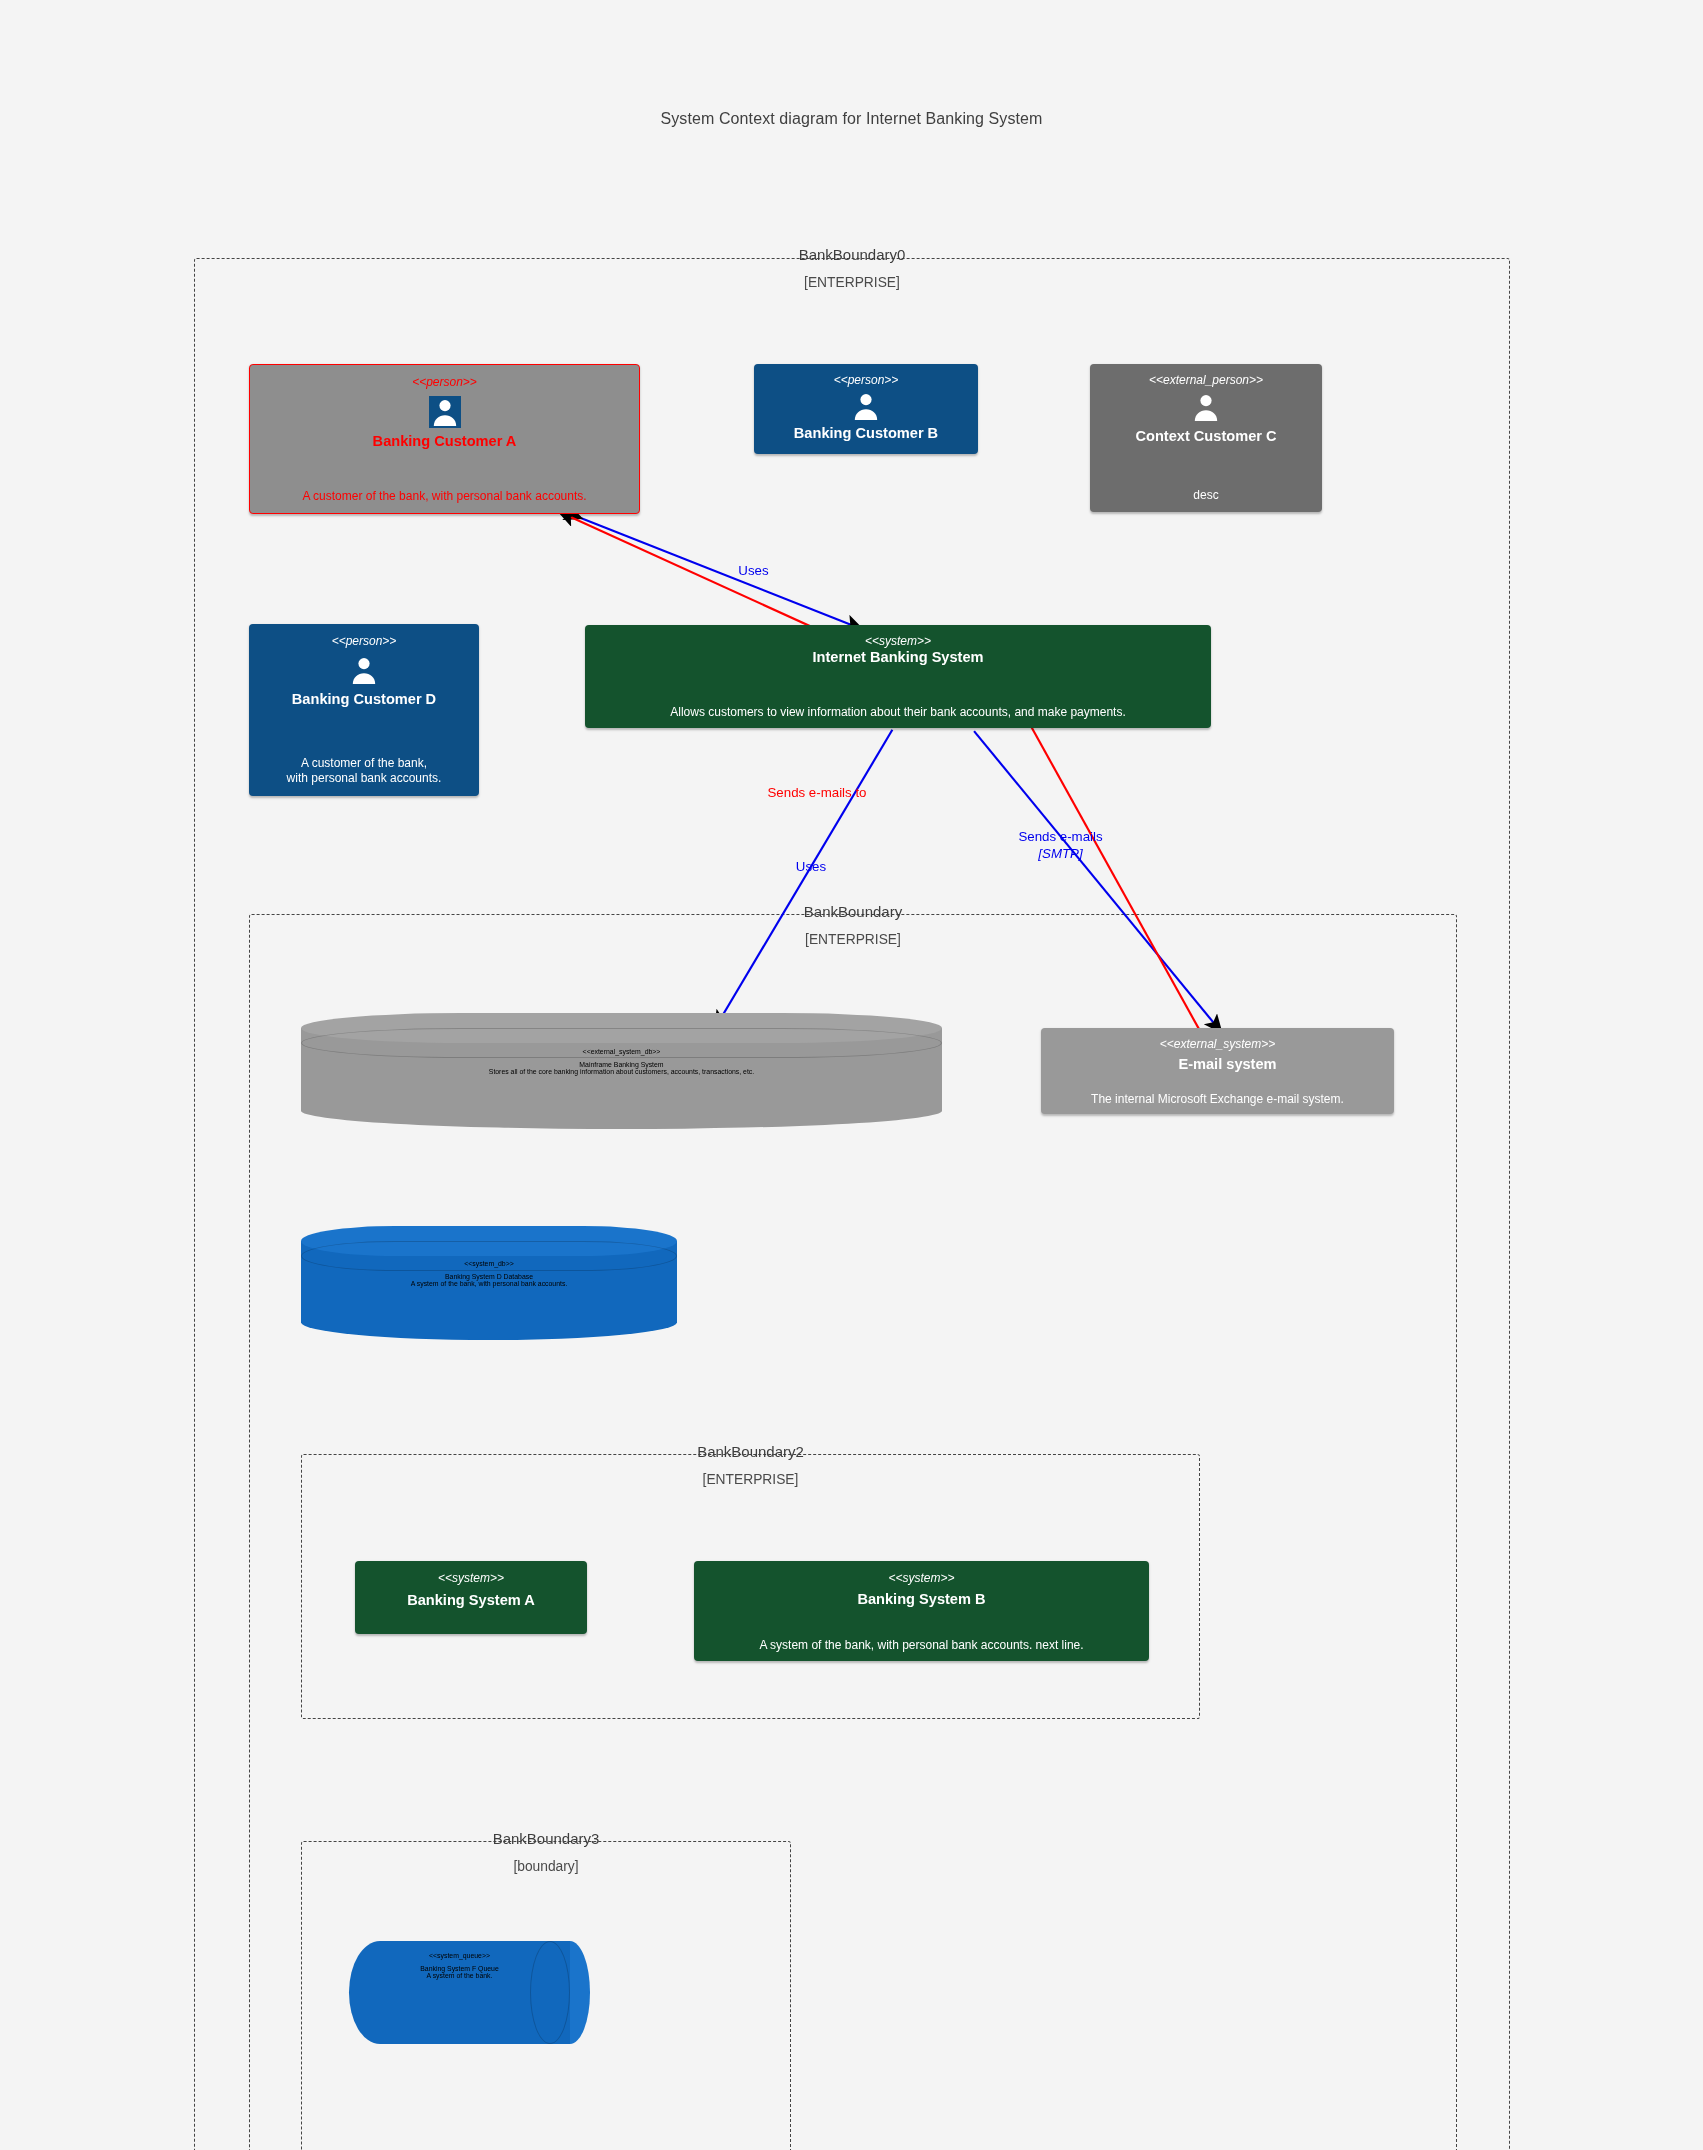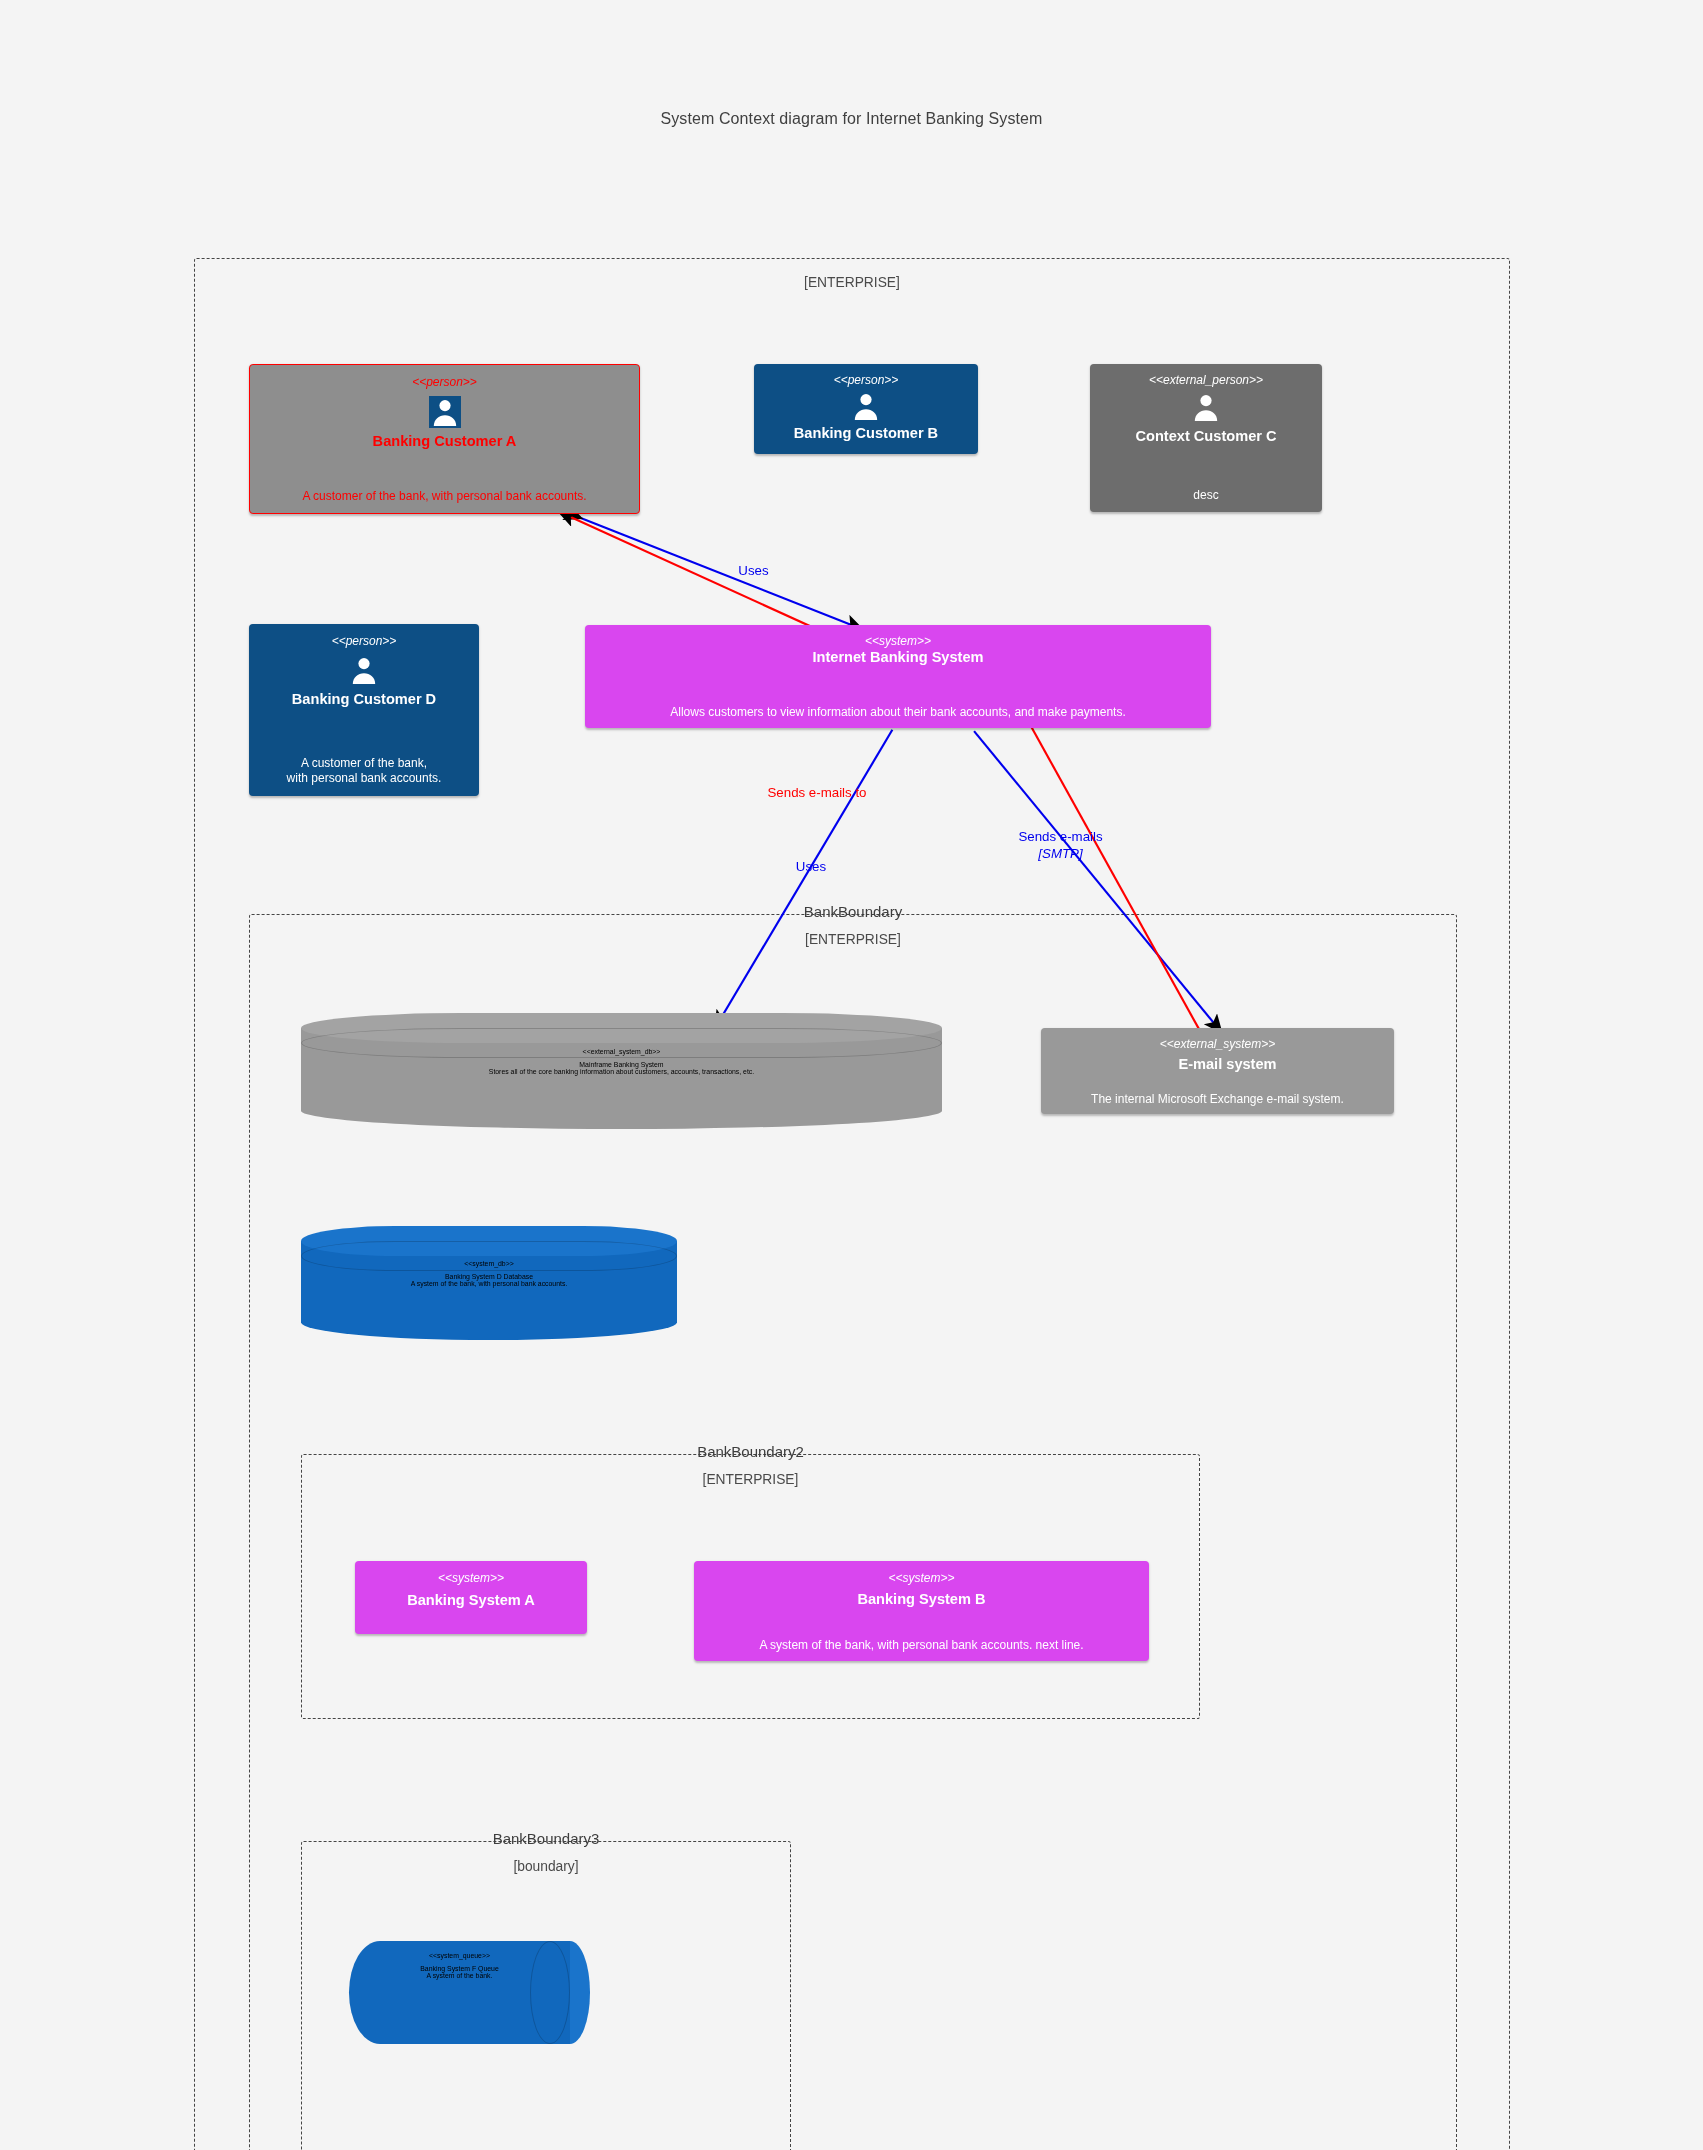--- a/index.html
+++ b/index.html
@@ -93,21 +93,21 @@
   }
   .node .desc {
     font-size: 12px;
     line-height: 1.22;
   }
   .node .spacer { flex: 1 1 auto; }
 
   
   .theme-person      { background:#0d4f85; color:#ffffff; }
   .theme-ext-person  { background:#6d6d6d; color:#ffffff; }
-  .theme-system      { background:#d946ef; color:#ffffff; }
+  .theme-system      { background:#14532d; color:#ffffff; }
   .theme-ext-system  { background:#999999; color:#ffffff; }
   .theme-highlight   { background:#8e8e8e; color:#ff0000; border:1.3px solid #ff0000; }
   .theme-highlight .stereo { color:#ff0000; }
   .theme-highlight .title  { color:#ff0000; }
   .theme-highlight .desc   { color:#ff0000; }
 
   
   .person-glyph {
     width: 32px; height: 32px;
     display: block;
@@ -191,20 +191,21 @@
   .q-blue .q-cap  { background:#1a74cb; }
 </style>
 </head>
 <body>
 
 <div id="stage">
 
   <div class="diagram-title">System Context diagram for Internet Banking System</div>
 
   <div class="boundary" style="left:194px; top:258px; width:1316px; height:2144px;">
+    <div class="boundary-label" style="top:-13px;">BankBoundary0</div>
     <div class="boundary-type" style="top:16.3px;">[ENTERPRISE]</div>
   </div>
 
   <div class="boundary" style="left:249px; top:914px; width:1208px; height:1456px;">
     <div class="boundary-label" style="top:-12px;">BankBoundary</div>
     <div class="boundary-type" style="top:17px;">[ENTERPRISE]</div>
   </div>
 
   <div class="boundary" style="left:301px; top:1454px; width:899px; height:265px;">
     <div class="boundary-label" style="top:-12px;">BankBoundary2</div>

